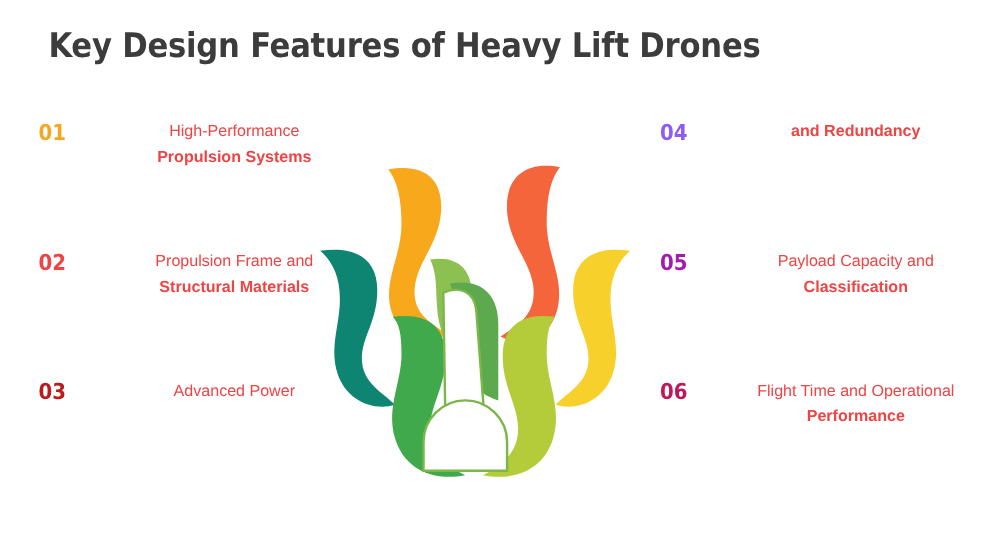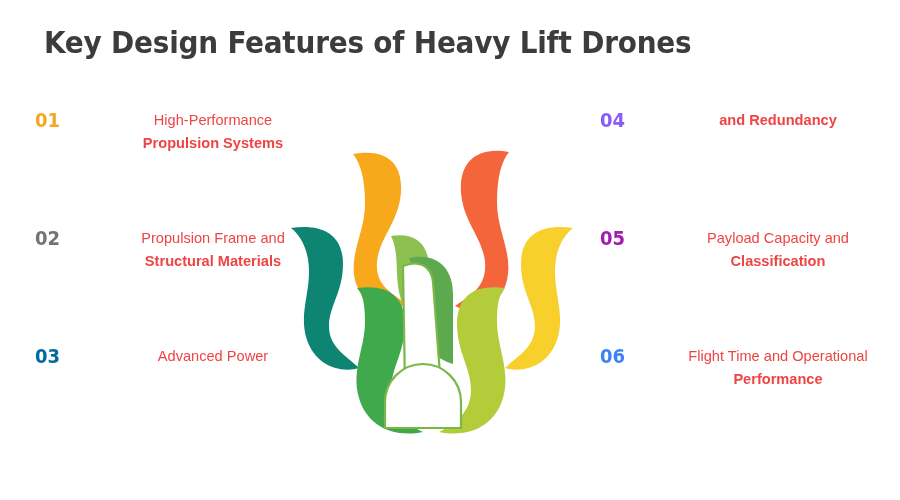--- a/index.html
+++ b/index.html
@@ -73,29 +73,29 @@
 
     <div class="item">
       <span class="num" style="color:#F5A623">01</span>
       <span class="txt">
         <span class="l1">High-Performance</span>
         <span class="l2">Propulsion Systems</span>
       </span>
     </div>
 
     <div class="item">
-      <span class="num" style="color:#737373">02</span>
+      <span class="num" style="color:#ef4444">02</span>
       <span class="txt">
         <span class="l1">Propulsion Frame and</span>
         <span class="l2">Structural Materials</span>
       </span>
     </div>
 
     <div class="item">
-      <span class="num" style="color:#0369a1">03</span>
+      <span class="num" style="color:#b91c1c">03</span>
       <span class="txt">
         <span class="l1">Advanced Power</span>
       </span>
     </div>
 
   </div>
 
   <div class="col col-right">
 
     <div class="item">
@@ -107,21 +107,21 @@
 
     <div class="item">
       <span class="num" style="color:#a21caf">05</span>
       <span class="txt">
         <span class="l1">Payload Capacity and</span>
         <span class="l2">Classification</span>
       </span>
     </div>
 
     <div class="item">
-      <span class="num" style="color:#3b82f6">06</span>
+      <span class="num" style="color:#be185d">06</span>
       <span class="txt">
         <span class="l1">Flight Time and Operational</span>
         <span class="l2">Performance</span>
       </span>
     </div>
 
   </div>
 
   <div class="art">
     <svg viewBox="0 0 300 300" xmlns="http://www.w3.org/2000/svg">

